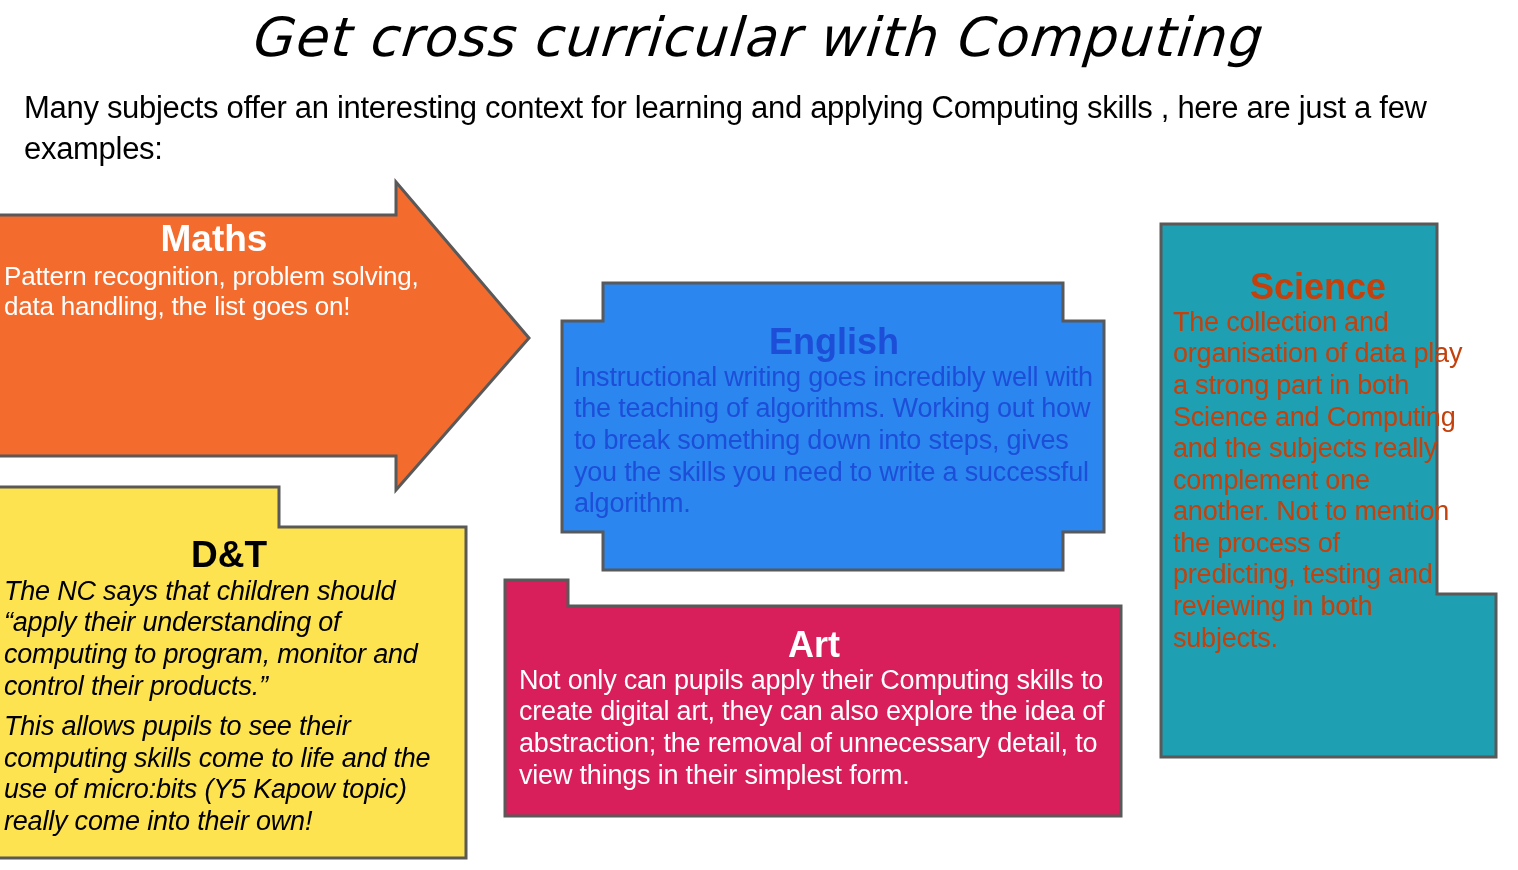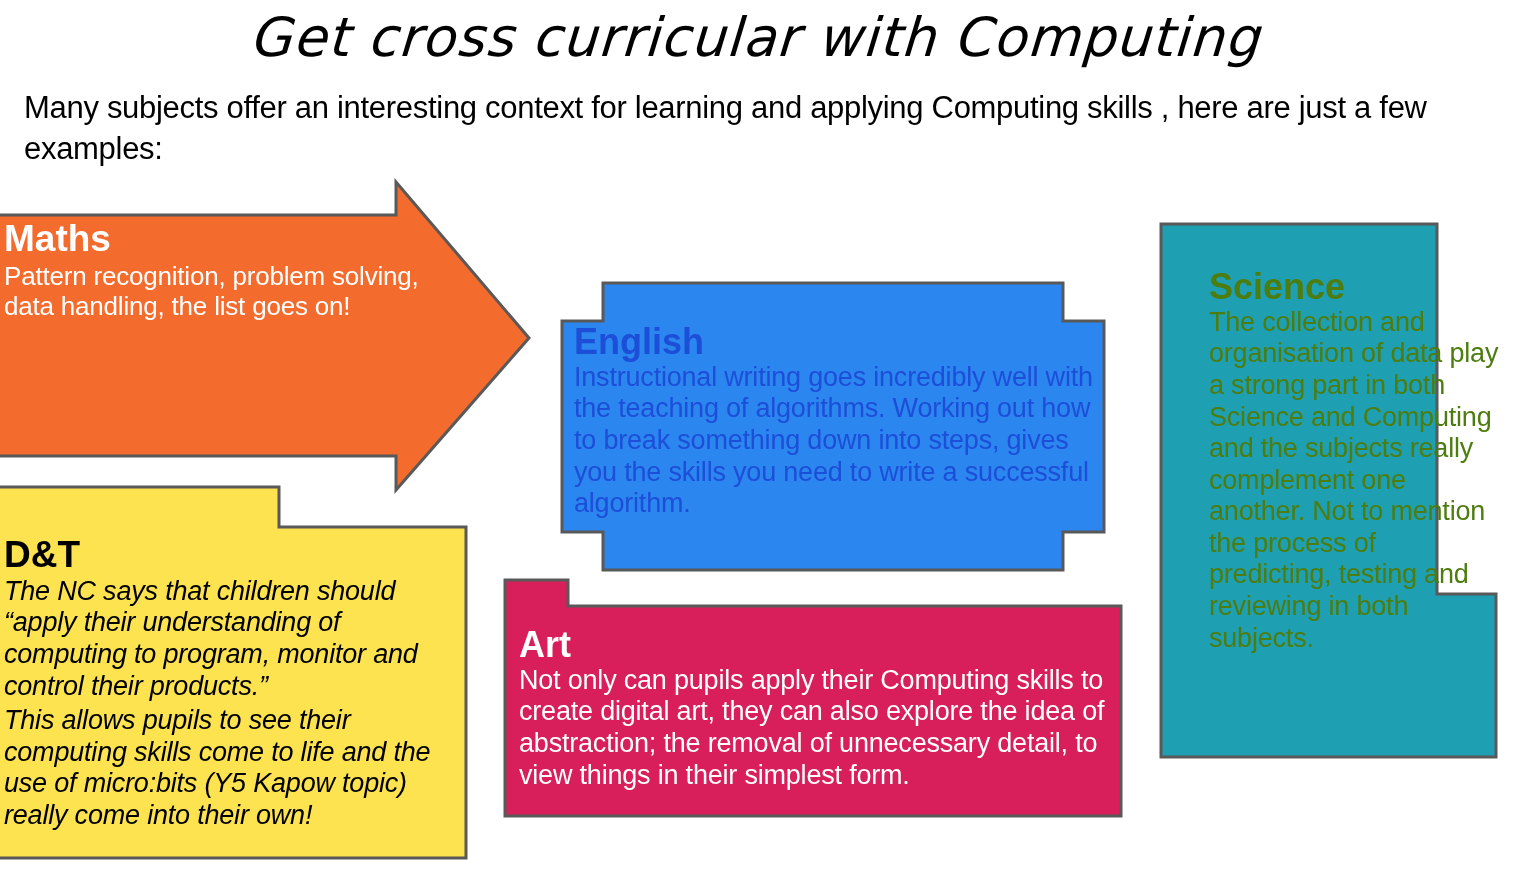--- a/index.html
+++ b/index.html
@@ -55,20 +55,21 @@
     position: absolute;
     left: 0;
     top: 0;
     display: block;
   }
   .shape .content {
     position: absolute;
     z-index: 2;
   }
   .card-title {
+    text-align: center;
     font-weight: bold;
     line-height: 1.05;
   }
   .card-body {
     line-height: 1.17;
     letter-spacing: -0.2px;
   }
 
   
   #maths-shape { left: -4px; top: 178px; width: 540px; height: 318px; }
@@ -77,30 +78,30 @@
   #maths-shape .card-body { font-size: 26px; }
 
   
   #english-shape { left: 560px; top: 281px; width: 546px; height: 291px; }
   #english-shape .content { left: 14px; top: 42px; width: 520px; color: #1d4ed8; }
   #english-shape .card-title { font-size: 36px; margin-bottom: 1px; }
   #english-shape .card-body { font-size: 27px; }
 
   
   #science-shape { left: 1159px; top: 222px; width: 340px; height: 537px; }
-  #science-shape .content { left: 14px; top: 46px; width: 290px; color: #4d7c0f; margin-left: 36px; }
+  #science-shape .content { left: 14px; top: 46px; width: 290px; color: #c2410c; }
   #science-shape .card-title { font-size: 36px; margin-bottom: 1px; }
   #science-shape .card-body { font-size: 27px; }
 
   
   #dt-shape { left: -4px; top: 485px; width: 472px; height: 375px; }
   #dt-shape .content { left: 8px; top: 51px; width: 450px; color: #000000; }
   #dt-shape .card-title { font-size: 37px; margin-bottom: 1px; }
   #dt-shape .card-body { font-size: 27px; font-style: italic; }
-  #dt-shape .card-body p + p { margin-top: 3px; }
+  #dt-shape .card-body p + p { margin-top: 9px; }
 
   
   #art-shape { left: 503px; top: 578px; width: 620px; height: 240px; }
   #art-shape .content { left: 16px; top: 48px; width: 590px; color: #ffffff; }
   #art-shape .card-title { font-size: 36px; margin-bottom: 1px; }
   #art-shape .card-body { font-size: 27px; }
 </style>
 </head>
 <body>
 

